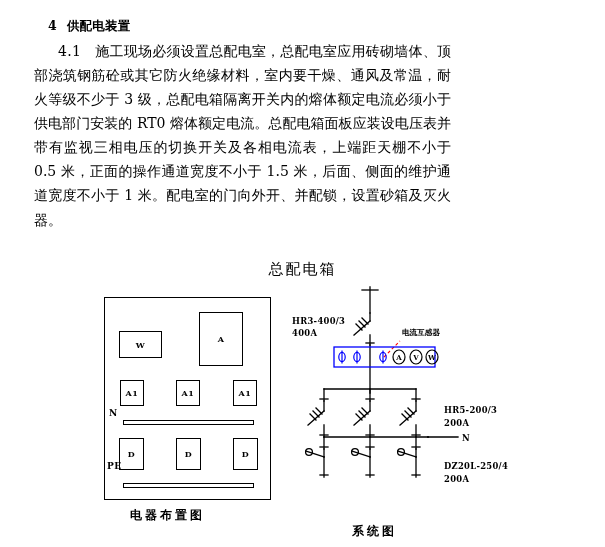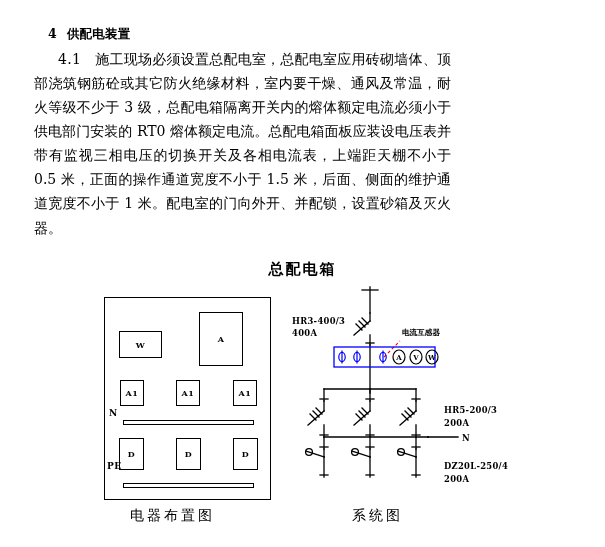--- a/index.html
+++ b/index.html
@@ -12,21 +12,21 @@
     height: 547px;
     position: relative;
     overflow: hidden;
     font-family: "DejaVu Serif", "Liberation Serif", serif;
     color: #000000;
   }
 
   
   #doc-body {
     position: absolute;
-    left: 0; top: 16px;
+    left: 0; top: 8px;
     width: 485px;
   }
 
   .heading {
     margin: 0;
     padding: 8px 40px 0 48px;
     font-size: 12.5px;
     font-weight: bold;
     letter-spacing: 0.2px;
     line-height: 1.6;
@@ -53,21 +53,21 @@
     height: 292px;
   }
 
   #fig-title {
     position: absolute;
     left: 0;
     top: 5px;
     width: 605px;
     text-align: center;
     font-size: 15px;
-    font-weight: bold;
+    font-weight: normal;
     letter-spacing: 2px;
     font-family: "DejaVu Sans", "Liberation Sans", sans-serif;
   }
 
   
   #layout-drawing {
     position: absolute;
     left: 104px;
     top: 42px;
     width: 167px;
@@ -113,28 +113,28 @@
     font-weight: bold;
     font-size: 9px;
     font-family: "DejaVu Serif", "Liberation Serif", serif;
     letter-spacing: 0.5px;
   }
   #lbl-n  { left: 4px; top: 110px; }
   #lbl-pe { left: 2px; top: 163px; }
 
   .fig-caption {
     position: absolute;
-    font-size: 14px;
-    font-weight: normal;
+    font-size: 12px;
+    font-weight: bold;
     letter-spacing: 3px;
     font-family: "DejaVu Sans", "Liberation Sans", sans-serif;
     white-space: nowrap;
   }
   #cap-left  { left: 130px; top: 252px; }
-  #cap-right { left: 352px; top: 252px; text-align: right; }
+  #cap-right { left: 352px; top: 268px; text-align: right; }
 
   
   #system-drawing {
     position: absolute;
     left: 292px;
     top: 30px;
     width: 280px;
     height: 215px;
   }
   #system-drawing svg { display: block; }

